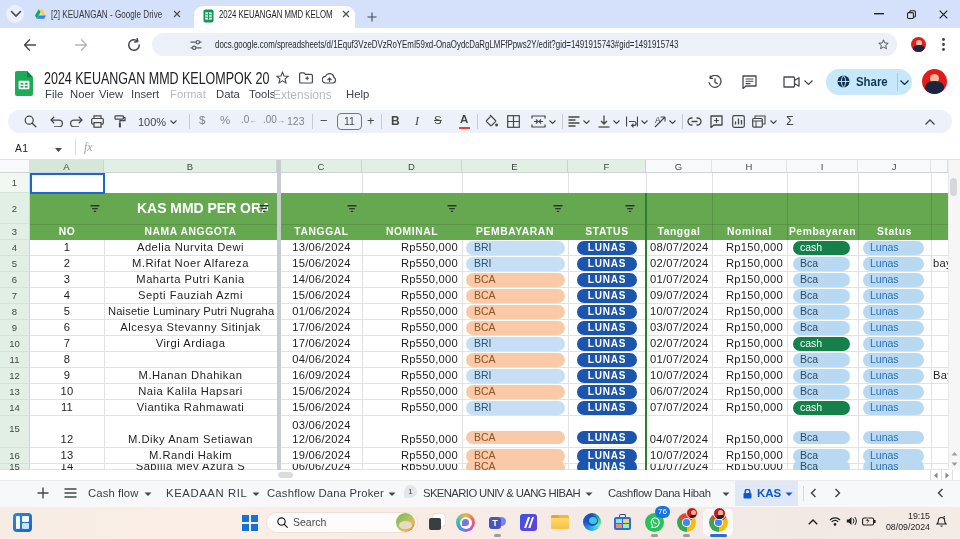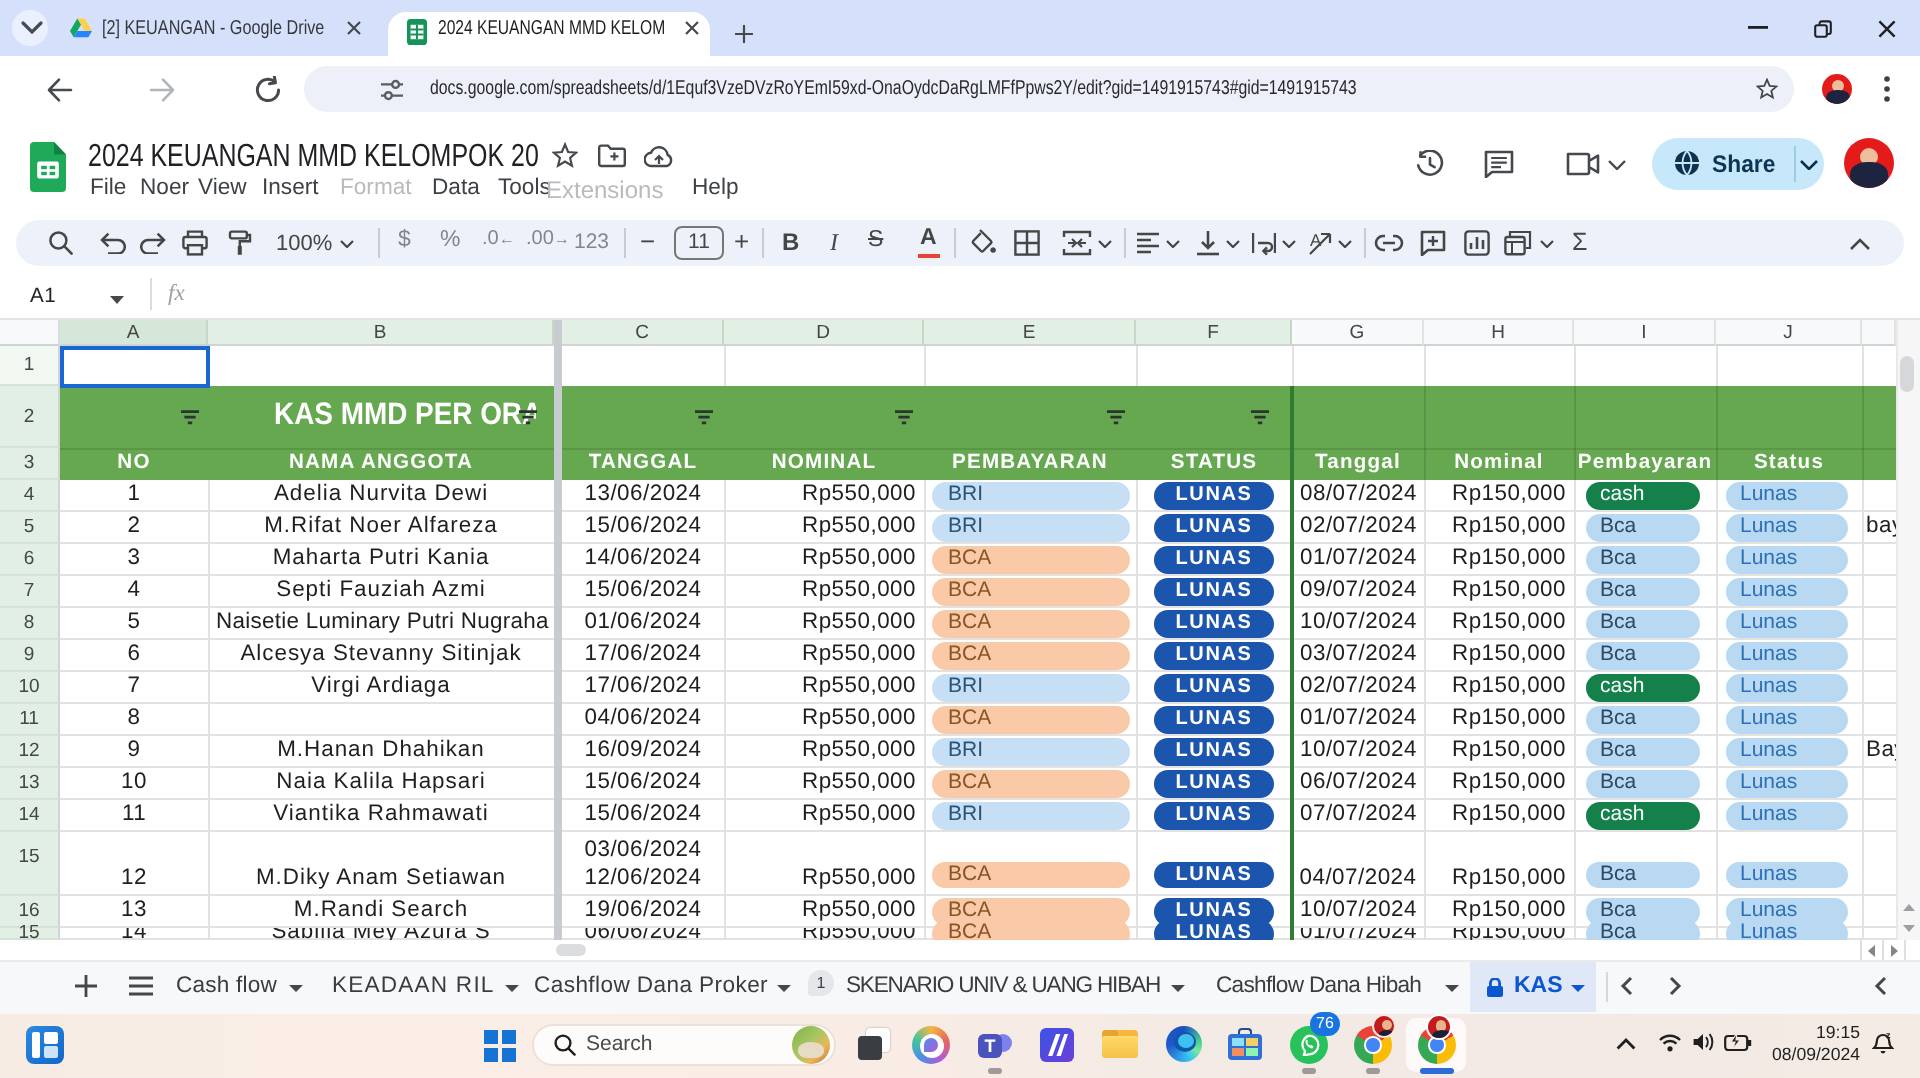--- a/index.html
+++ b/index.html
@@ -592,21 +592,21 @@
 <div class="ab" style="left:362px;top:288.0px;width:1px;height:16.0px;background:#e2e2e2"></div>
 <div class="ab" style="left:462px;top:288.0px;width:1px;height:16.0px;background:#e2e2e2"></div>
 <div class="ab" style="left:568px;top:288.0px;width:1px;height:16.0px;background:#e2e2e2"></div>
 <div class="ab" style="left:712px;top:288.0px;width:1px;height:16.0px;background:#e2e2e2"></div>
 <div class="ab" style="left:787px;top:288.0px;width:1px;height:16.0px;background:#e2e2e2"></div>
 <div class="ab" style="left:858px;top:288.0px;width:1px;height:16.0px;background:#e2e2e2"></div>
 <div class="ab" style="left:931px;top:288.0px;width:1px;height:16.0px;background:#e2e2e2"></div>
 
 <div class="ab" style="left:30px;top:303.0px;width:918px;height:1px;background:#e2e2e2"></div>
 <div class="ab" style="left:30px;top:288.0px;width:74px;height:16.0px;font-size:11.2px;letter-spacing:0.25px;color:#1f1f1f;text-align:center;overflow:hidden;white-space:nowrap;line-height:15.0px;padding:0 4px 0 4px;">13</div>
-<div class="ab" style="left:104px;top:288.0px;width:173px;height:16.0px;font-size:11.2px;letter-spacing:0.5px;color:#1f1f1f;text-align:center;overflow:hidden;white-space:nowrap;line-height:15.0px;padding:0 4px 0 4px;">M.Randi Search</div>
+<div class="ab" style="left:104px;top:288.0px;width:173px;height:16.0px;font-size:11.2px;letter-spacing:0.5px;color:#1f1f1f;text-align:center;overflow:hidden;white-space:nowrap;line-height:15.0px;padding:0 4px 0 4px;">M.Randi Hakim</div>
 <div class="ab" style="left:281px;top:288.0px;width:81px;height:16.0px;font-size:11.2px;letter-spacing:0.25px;color:#1f1f1f;text-align:center;overflow:hidden;white-space:nowrap;line-height:15.0px;padding:0 4px 0 4px;">19/06/2024</div>
 <div class="ab" style="left:362px;top:288.0px;width:100px;height:16.0px;font-size:11.2px;letter-spacing:0.25px;color:#1f1f1f;text-align:right;overflow:hidden;white-space:nowrap;line-height:15.0px;padding:0 4px 0 4px;">Rp550,000</div>
 <div class="ab" style="left:646px;top:288.0px;width:66px;height:16.0px;font-size:11.2px;letter-spacing:0.25px;color:#1f1f1f;text-align:center;overflow:hidden;white-space:nowrap;line-height:15.0px;padding:0 4px 0 4px;">10/07/2024</div>
 <div class="ab" style="left:712px;top:288.0px;width:75px;height:16.0px;font-size:11.2px;letter-spacing:0.25px;color:#1f1f1f;text-align:right;overflow:hidden;white-space:nowrap;line-height:15.0px;padding:0 4px 0 4px;">Rp150,000</div>
 <div class="ab" style="left:466px;top:289.25px;width:99px;height:13.5px;border-radius:7px;background:#f9c9a8;color:#8a5526;font-size:10.5px;line-height:13.5px;padding-left:8px">BCA</div>
 <div class="ab" style="left:577.0px;top:289.25px;width:60px;height:13.5px;border-radius:7px;background:#1b55ad;color:#fff;font-size:10px;font-weight:bold;line-height:13.5px;text-align:center;letter-spacing:0.8px">LUNAS</div>
 <div class="ab" style="left:793px;top:289.25px;width:57px;height:13.5px;border-radius:7px;background:#b9d9f2;color:#2b4964;font-size:10.5px;line-height:13.5px;padding-left:7px">Bca</div>
 <div class="ab" style="left:863px;top:289.25px;width:61px;height:13.5px;border-radius:7px;background:#b9d9f2;color:#2e6fb7;font-size:10.5px;line-height:13.5px;padding-left:7px">Lunas</div>
 <div class="ab" style="left:104px;top:304.0px;width:1px;height:6.0px;background:#e2e2e2"></div>
 <div class="ab" style="left:277px;top:304.0px;width:1px;height:6.0px;background:#e2e2e2"></div>

